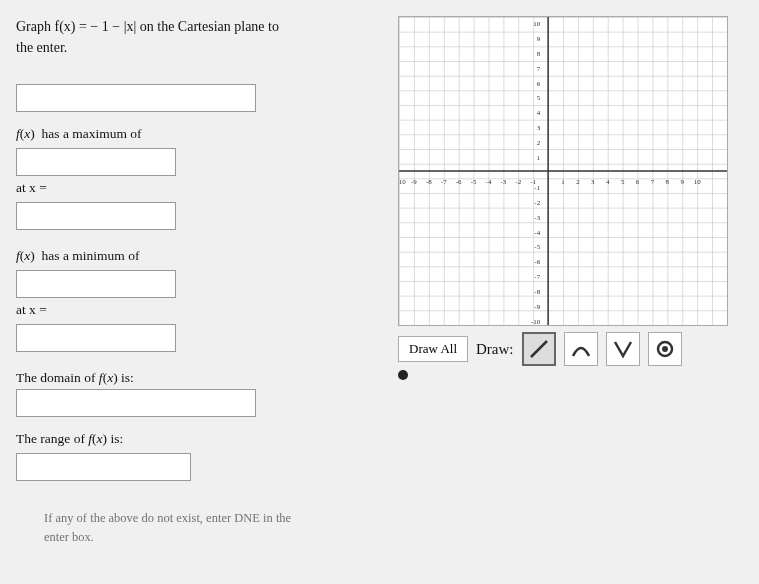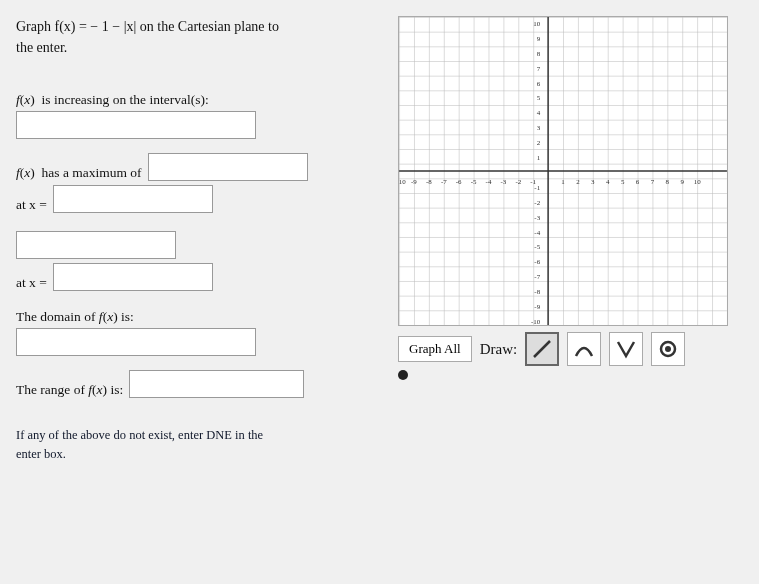--- a/index.html
+++ b/index.html
@@ -24,29 +24,30 @@
     }
     .right-panel {
       flex: 1;
       display: flex;
       flex-direction: column;
       align-items: flex-start;
     }
     .problem-title {
       font-size: 14px;
       line-height: 1.5;
-      margin-bottom: 26px;
+      margin-bottom: 16px;
       color: #111;
     }
     .question-row {
       display: flex;
-      align-items: flex-end;
+      align-items: flex-start;
       gap: 6px;
       margin-bottom: 4px;
       flex-wrap: wrap;
+      flex-direction: column;
     }
     .question-label {
       font-size: 13.5px;
       color: #111;
     }
     .answer-input {
       border: 1px solid #999;
       background: white;
       height: 28px;
       width: 180px;
@@ -69,23 +70,24 @@
     .section-label {
       font-size: 13.5px;
       color: #111;
       margin-bottom: 3px;
     }
     .two-line-section {
       margin-bottom: 6px;
     }
     .footnote {
       font-size: 12.5px;
-      color: #0f172a;
+      color: #737373;
       margin-top: 10px;
       line-height: 1.5;
+      margin-left: 28px;
     }
 
     
     .graph-wrapper {
       position: relative;
       width: 330px;
       height: 310px;
       background: white;
       border: 1px solid #aaa;
     }
@@ -151,42 +153,42 @@
 <div class="main-container">
 
   <div class="left-panel">
 
     <div class="problem-title">
       <span>Graph f(x) = − 1 − |x| on the Cartesian plane to</span><br>
       <span>the enter.</span>
     </div>
 
     <div class="section-block">
-      <div class="section-label">
-        <em>f</em>(<em>x</em>) &nbsp;is increasing on the interval(s):
-      </div>
       <input class="answer-input-full" type="text" placeholder="" style="">
     </div>
 
 
     <div class="two-line-section">
       <div class="question-row">
         <span class="question-label">
           <em>f</em>(<em>x</em>) &nbsp;has a maximum of
         </span>
         <input class="answer-input" type="text" style="width: 160px;">
       </div>
       <div class="question-row">
         <span class="question-label">at x =</span>
         <input class="answer-input" type="text" style="width: 160px;">
       </div>
     </div>
 
     <div class="two-line-section">
       <div class="question-row">
+        <span class="question-label">
+          <em>f</em>(<em>x</em>) &nbsp;has a minimum of
+        </span>
         <input class="answer-input" type="text" style="width: 160px;">
       </div>
       <div class="question-row">
         <span class="question-label">at x =</span>
         <input class="answer-input" type="text" style="width: 160px;">
       </div>
     </div>
 
     <div class="section-block">
       <div class="section-label">
@@ -271,21 +273,21 @@
         <text x="142" y="234" font-size="7" fill="#333" text-anchor="end">-5</text>
         <text x="142" y="249" font-size="7" fill="#333" text-anchor="end">-6</text>
         <text x="142" y="264" font-size="7" fill="#333" text-anchor="end">-7</text>
         <text x="142" y="279" font-size="7" fill="#333" text-anchor="end">-8</text>
         <text x="142" y="294" font-size="7" fill="#333" text-anchor="end">-9</text>
         <text x="142" y="309" font-size="7" fill="#333" text-anchor="end">-10</text>
       </svg>
     </div>
 
     <div class="graph-controls">
-      <button class="clear-all-btn">Graph All</button>
+      <button class="clear-all-btn">Draw All</button>
       <span class="draw-label">Draw:</span>
 
       <div class="tool-btn active" title="Line">
         <svg width="22" height="22" viewBox="0 0 22 22">
           <line x1="3" y1="19" x2="19" y2="3" stroke="#333" stroke-width="2.5"></line>
         </svg>
       </div>
 
       <div class="tool-btn" title="Arch">
         <svg width="22" height="22" viewBox="0 0 22 22">

